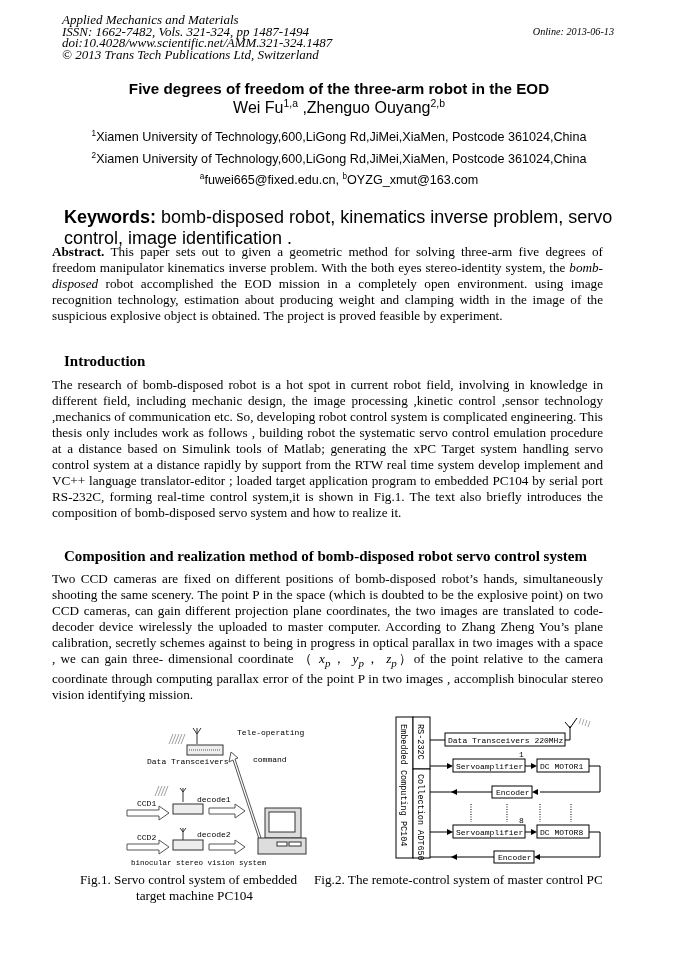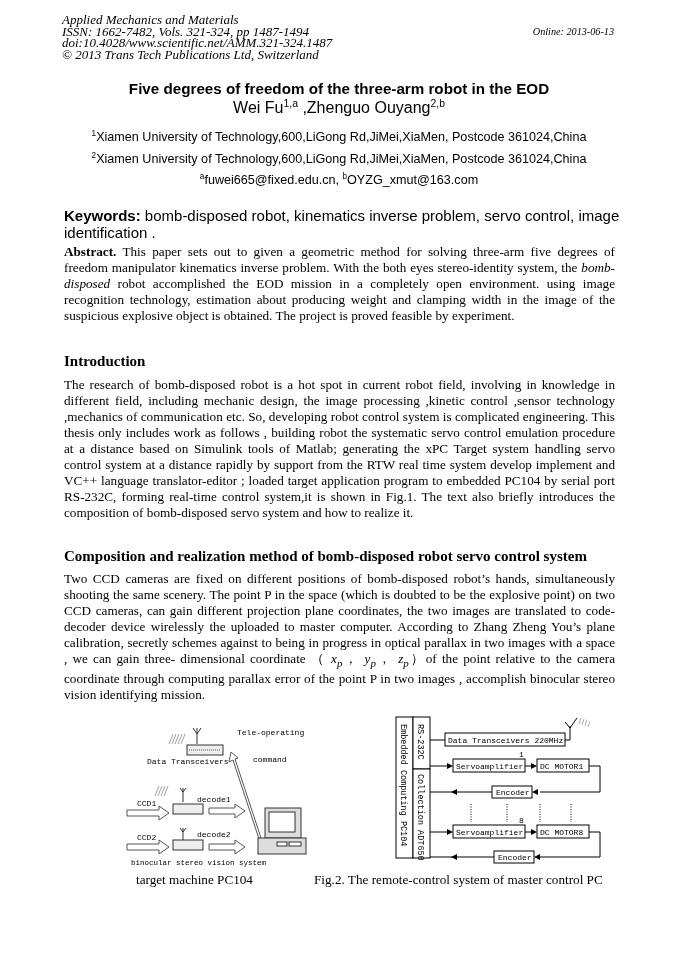--- a/index.html
+++ b/index.html
@@ -3,23 +3,23 @@
 <meta charset="utf-8">
 <style>
   html, body { margin:0; padding:0; background:#fff; }
   body { width:678px; height:959px; position:relative; overflow:hidden; font-family:"Liberation Serif", serif; color:#000; }
   .hdr { position:absolute; left:62px; top:14px; font-style:italic; font-size:13px; line-height:11.6px; }
   .hdr-r { position:absolute; right:64px; top:26px; font-style:italic; font-size:10.2px; }
   .title { position:absolute; left:0; width:678px; top:80px; text-align:center; font-family:"Liberation Sans", sans-serif; font-weight:bold; font-size:15.2px; }
   .authors { position:absolute; left:0; width:678px; top:99px; text-align:center; font-family:"Liberation Sans", sans-serif; font-size:16px; }
   .aff { position:absolute; left:0; width:678px; text-align:center; font-family:"Liberation Sans", sans-serif; font-size:12.6px; }
   sup { font-size:0.65em; vertical-align:super; line-height:0; }
-  .kw { position:absolute; left:64px; width:560px; top:207px; font-family:"Liberation Sans", sans-serif; font-size:15px; }
+  .kw { position:absolute; left:64px; width:560px; top:207px; font-family:"Liberation Sans", sans-serif; font-size:18px; }
   .kw b { font-weight:bold; }
-  .para { position:absolute; left:64px; width:551px; font-size:13.2px; line-height:16px; text-align:justify; }
+  .para { position:absolute; left:52px; width:551px; font-size:13.2px; line-height:16px; text-align:justify; }
   .sec { position:absolute; left:64px; font-weight:bold; font-size:15px; }
   .fig1 { position:absolute; left:125px; top:720px; width:200px; height:150px; }
   .fig2 { position:absolute; left:385px; top:712px; width:235px; height:160px; }
   .mono { font-family:"Liberation Mono", monospace; }
   .cap { position:absolute; top:872px; font-size:13.2px; line-height:16px; }
   .italic { font-style:italic; }
 </style>
 </head>
 <body>
 
@@ -187,15 +187,16 @@
 
     <rect x="109" y="139" width="40" height="12" fill="#fff" stroke="#000"></rect>
     <text class="mono" x="113" y="148" font-size="8">Encoder</text>
     <path d="M155 142 L149 145 L155 148 Z" fill="#000"></path>
     <line x1="109" y1="145" x2="45" y2="145" stroke="#000"></line>
     <path d="M72 142 L66 145 L72 148 Z" fill="#000"></path>
   </svg>
 </div>
 
 <div class="cap" style="left:80px">
+  <div>Fig.1.  Servo control system of embedded</div>
   <div style="padding-left:56px">target machine PC104</div>
 </div>
 <div class="cap" style="left:314px">Fig.2. The remote-control system of master control PC</div>
 
 </body></html>

